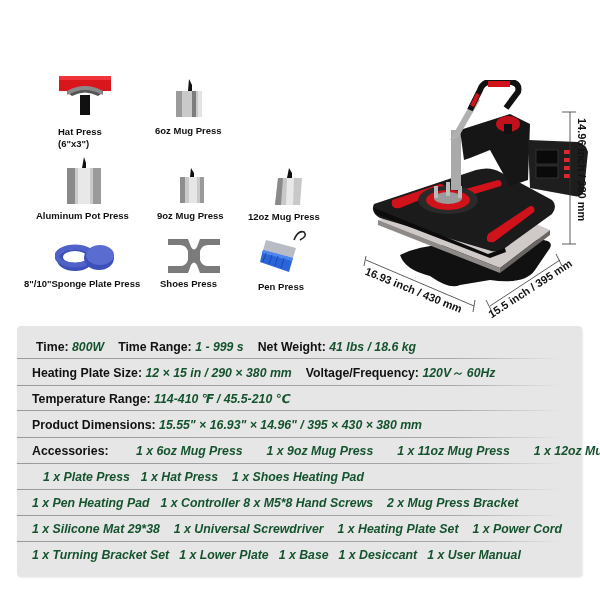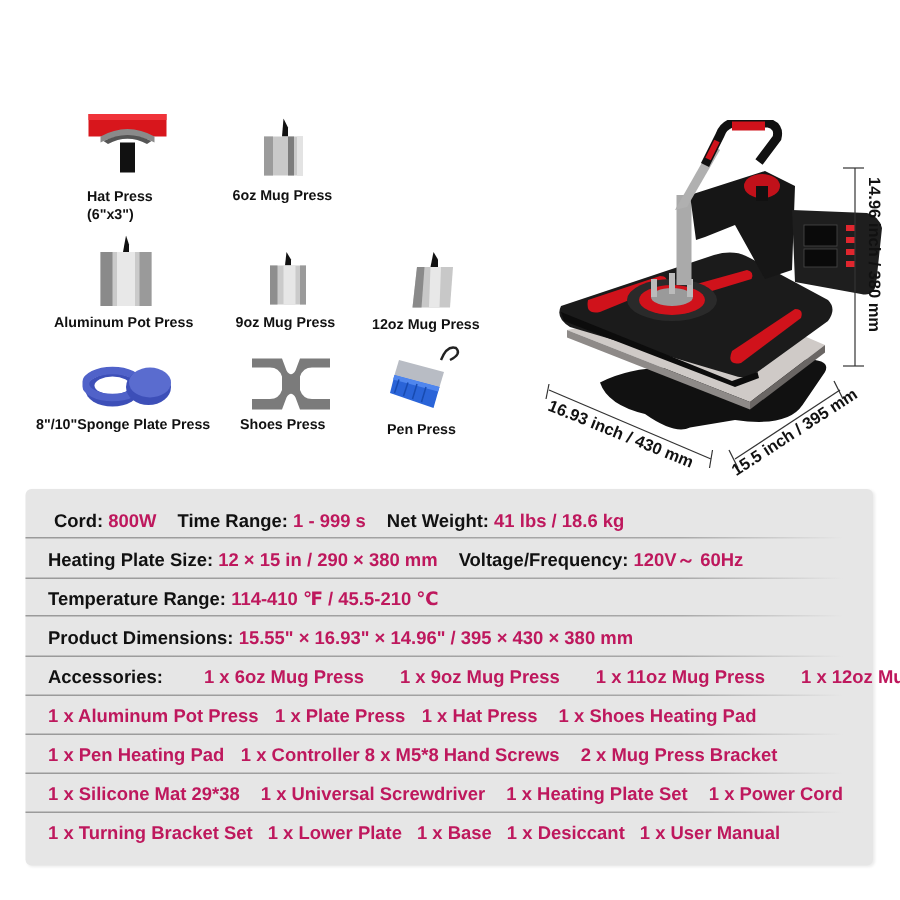--- a/index.html
+++ b/index.html
@@ -33,21 +33,21 @@
     position: absolute; left: 0; right: 0; height: 26px;
     display: flex; align-items: center; padding-left: 19px;
     font-size: 12.3px; font-weight: bold; white-space: nowrap;
   }
   .row.indent { padding-left: 15px; }
   .sep {
     position: absolute; left: 0; width: 545px; height: 1px;
     background: linear-gradient(to right, #9a9a9a 0%, #a8a8a8 80%, rgba(168,168,168,0) 100%);
   }
   .k { color: #111111; }
-  .v { color: #be185d; }
+  .v { color: #14532d; font-style: italic; }
   .gap { display: inline-block; }
 </style>
 </head>
 <body>
 
 <div class="acc">
   <svg class="thumb" style="left:58px;top:75px" width="54" height="42" viewBox="0 0 54 42">
     <rect x="1" y="1" width="52" height="15" fill="#d8161c"></rect>
     <rect x="1" y="1" width="52" height="4" fill="#f0333a"></rect>
     <path d="M9 16 Q27 6 45 16 L45 20 Q27 11 9 20 Z" fill="#8a8a8a"></path>
@@ -185,21 +185,21 @@
     <line x1="156" y1="220" x2="162" y2="232" stroke="#333" stroke-width="0.8"></line>
     <line x1="226" y1="174" x2="232" y2="186" stroke="#333" stroke-width="0.8"></line>
   </svg>
   <div class="dim-label" style="left:258px;top:38px;transform:rotate(90deg)">14.96 inch / 380 mm</div>
   <div class="dim-label" style="left:38px;top:185px;transform:rotate(22deg)">16.93 inch / 430 mm</div>
   <div class="dim-label" style="left:156px;top:230px;transform:rotate(-33deg)">15.5 inch / 395 mm</div>
 </div>
 
 <div class="panel">
   <div class="row" style="top:8px;">
-    <span class="k">Cord:</span>&nbsp;<span class="v">800W</span>
+    <span class="k">Time:</span>&nbsp;<span class="v">800W</span>
     <span class="gap" style="width:14px"></span>
     <span class="k">Time Range:</span>&nbsp;<span class="v">1 - 999 s</span>
     <span class="gap" style="width:14px"></span>
     <span class="k">Net Weight:</span>&nbsp;<span class="v">41 lbs / 18.6 kg</span>
   </div>
   <div class="sep" style="top:32px"></div>
 
   <div class="row indent" style="top:34px;">
     <span class="k">Heating Plate Size:</span>&nbsp;<span class="v">12 × 15 in / 290 × 380 mm</span>
     <span class="gap" style="width:14px"></span>
@@ -220,21 +220,20 @@
   <div class="row indent" style="top:112px;gap:12px;">
     <span class="k">Accessories:</span>&nbsp;
     <span class="v">1 x 6oz Mug Press</span><span class="gap" style="width:8px"></span>
     <span class="v">1 x 9oz Mug Press</span><span class="gap" style="width:8px"></span>
     <span class="v">1 x 11oz Mug Press</span><span class="gap" style="width:10px"></span>
     <span class="v">1 x 12oz Mug Press</span>
   </div>
   <div class="sep" style="top:137px"></div>
 
   <div class="row indent" style="top:138px;">
-    <span class="v">1 x Aluminum Pot Press</span>
       <span class="gap" style="width:11px"></span>
     <span class="v">1 x Plate Press</span>
       <span class="gap" style="width:11px"></span>
     <span class="v">1 x Hat Press</span>
       <span class="gap" style="width:14px"></span>
     <span class="v">1 x Shoes Heating Pad</span>
   </div>
   <div class="sep" style="top:163px"></div>
 
   <div class="row indent" style="top:164px;">

